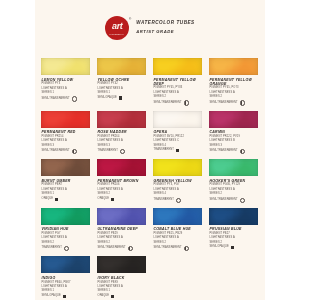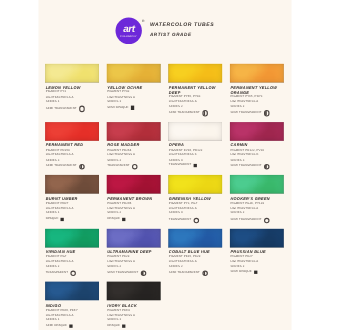--- a/index.html
+++ b/index.html
@@ -13,21 +13,21 @@
     background:#fcf6ee;
   }
   
   .header{
     position:absolute;left:0;top:16px;width:230px;
     display:flex;justify-content:center;align-items:flex-start;
   }
   .logo-wrap{position:relative;width:25px;height:25px;flex:none;}
   .logo{
     width:24px;height:24px;border-radius:50%;
-    background:#6d28d9;color:#fcf6ee;
+    background:#b91c1c;color:#fcf6ee;
     display:flex;flex-direction:column;align-items:center;justify-content:center;
     line-height:1;
   }
   .logo-word{
     font-size:9px;font-weight:bold;letter-spacing:-0.4px;
     font-style:italic;margin-top:1px;
   }
   .logo-sub{
     font-size:2.1px;letter-spacing:.2px;margin-top:1.2px;
     transform:scale(.95);

